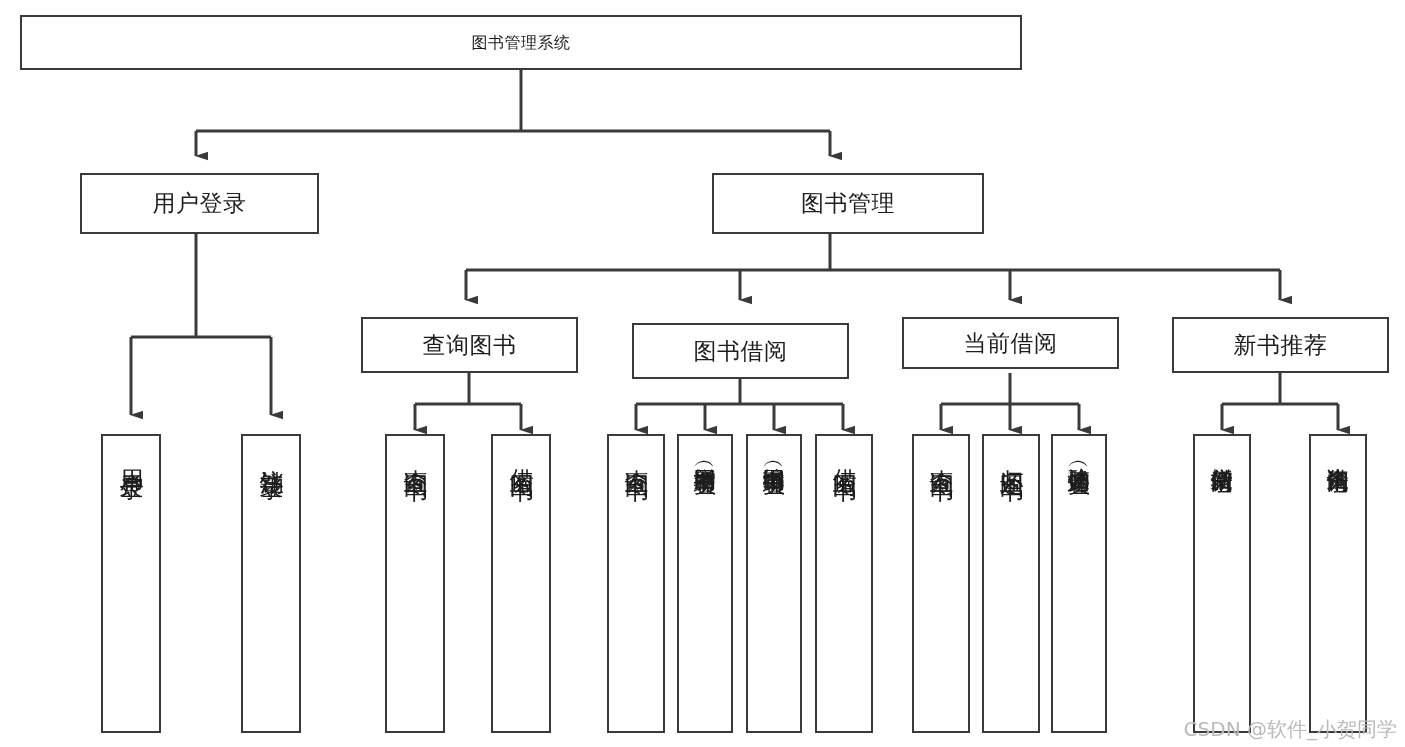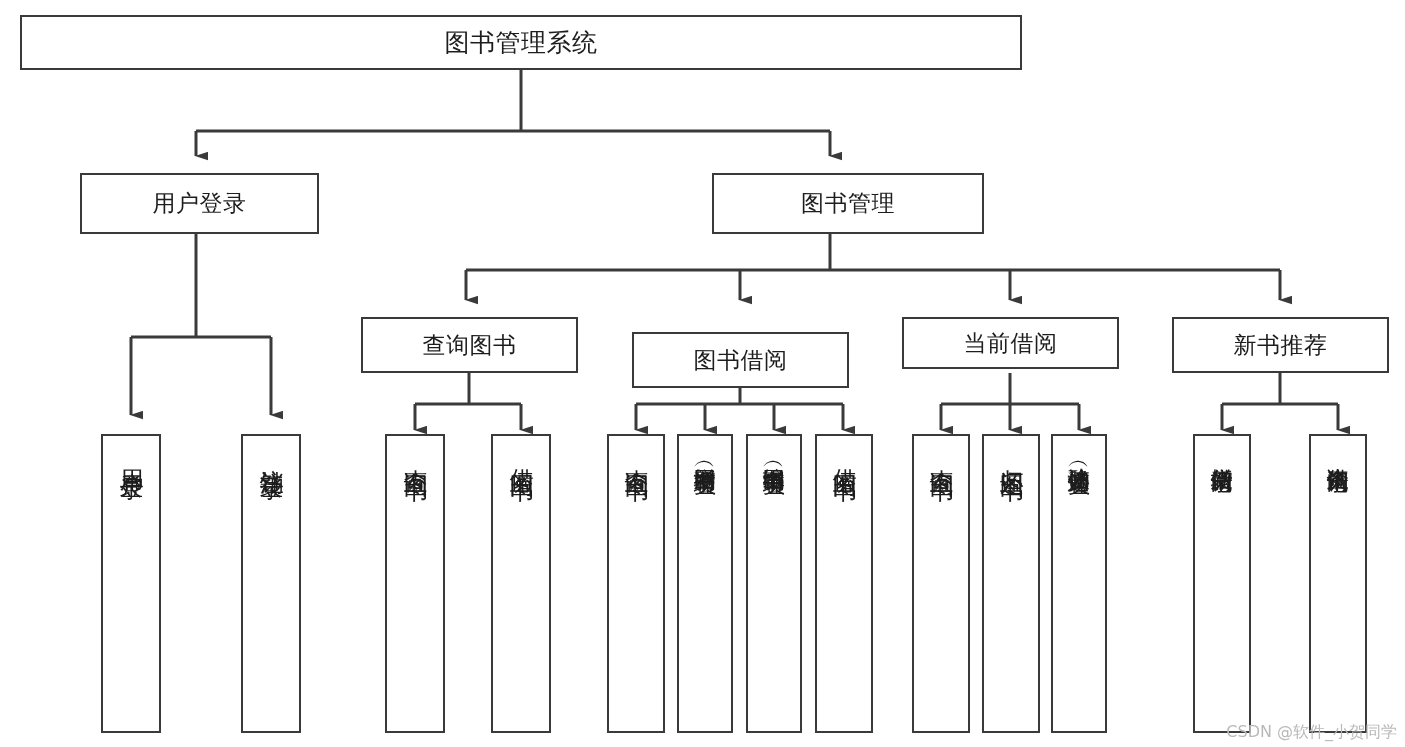--- a/index.html
+++ b/index.html
@@ -34,42 +34,42 @@
   }
   .node-label{
     color:#1d1d1d;
     font-size:23px;
     line-height:1.25;
     letter-spacing:0.5px;
     white-space:nowrap;
     user-select:none;
   }
   
-  .node.root .node-label{font-size:25px;}
+  .node.root .node-label{font-size:16px;}
   
   .node.leaf{
     align-items:flex-start;
     justify-content:center;
     padding-top:14px;
   }
   .node.leaf .node-label{
     writing-mode:vertical-rl;
     text-orientation:upright;
     font-size:24px;
     line-height:1.06;
     letter-spacing:3px;
     white-space:nowrap;
     text-align:left;
   }
   .node.leaf.narrow .node-label{font-size:22px;letter-spacing:1px;}
   .watermark{
     position:absolute;
     right:8px;
     bottom:4px;
-    font-size:16px;
+    font-size:20px;
     color:#b9b9b9;
     white-space:nowrap;
     z-index:6;
     user-select:none;
   }
 </style>
 </head>
 <body>
 
 <div id="canvas">
@@ -134,21 +134,21 @@
   </div>
 
   <div class="node" style="left:712px;top:173px;width:272px;height:61px;">
     <span class="node-label">图书管理</span>
   </div>
 
   <div class="node" style="left:361px;top:317px;width:217px;height:56px;">
     <span class="node-label">查询图书</span>
   </div>
 
-  <div class="node" style="left:632px;top:332px;width:217px;height:56px;">
+  <div class="node" style="left:632px;top:323px;width:217px;height:56px;">
     <span class="node-label">图书借阅</span>
   </div>
 
   <div class="node" style="left:902px;top:317px;width:217px;height:52px;">
     <span class="node-label">当前借阅</span>
   </div>
 
   <div class="node" style="left:1172px;top:317px;width:217px;height:56px;">
     <span class="node-label">新书推荐</span>
   </div>

